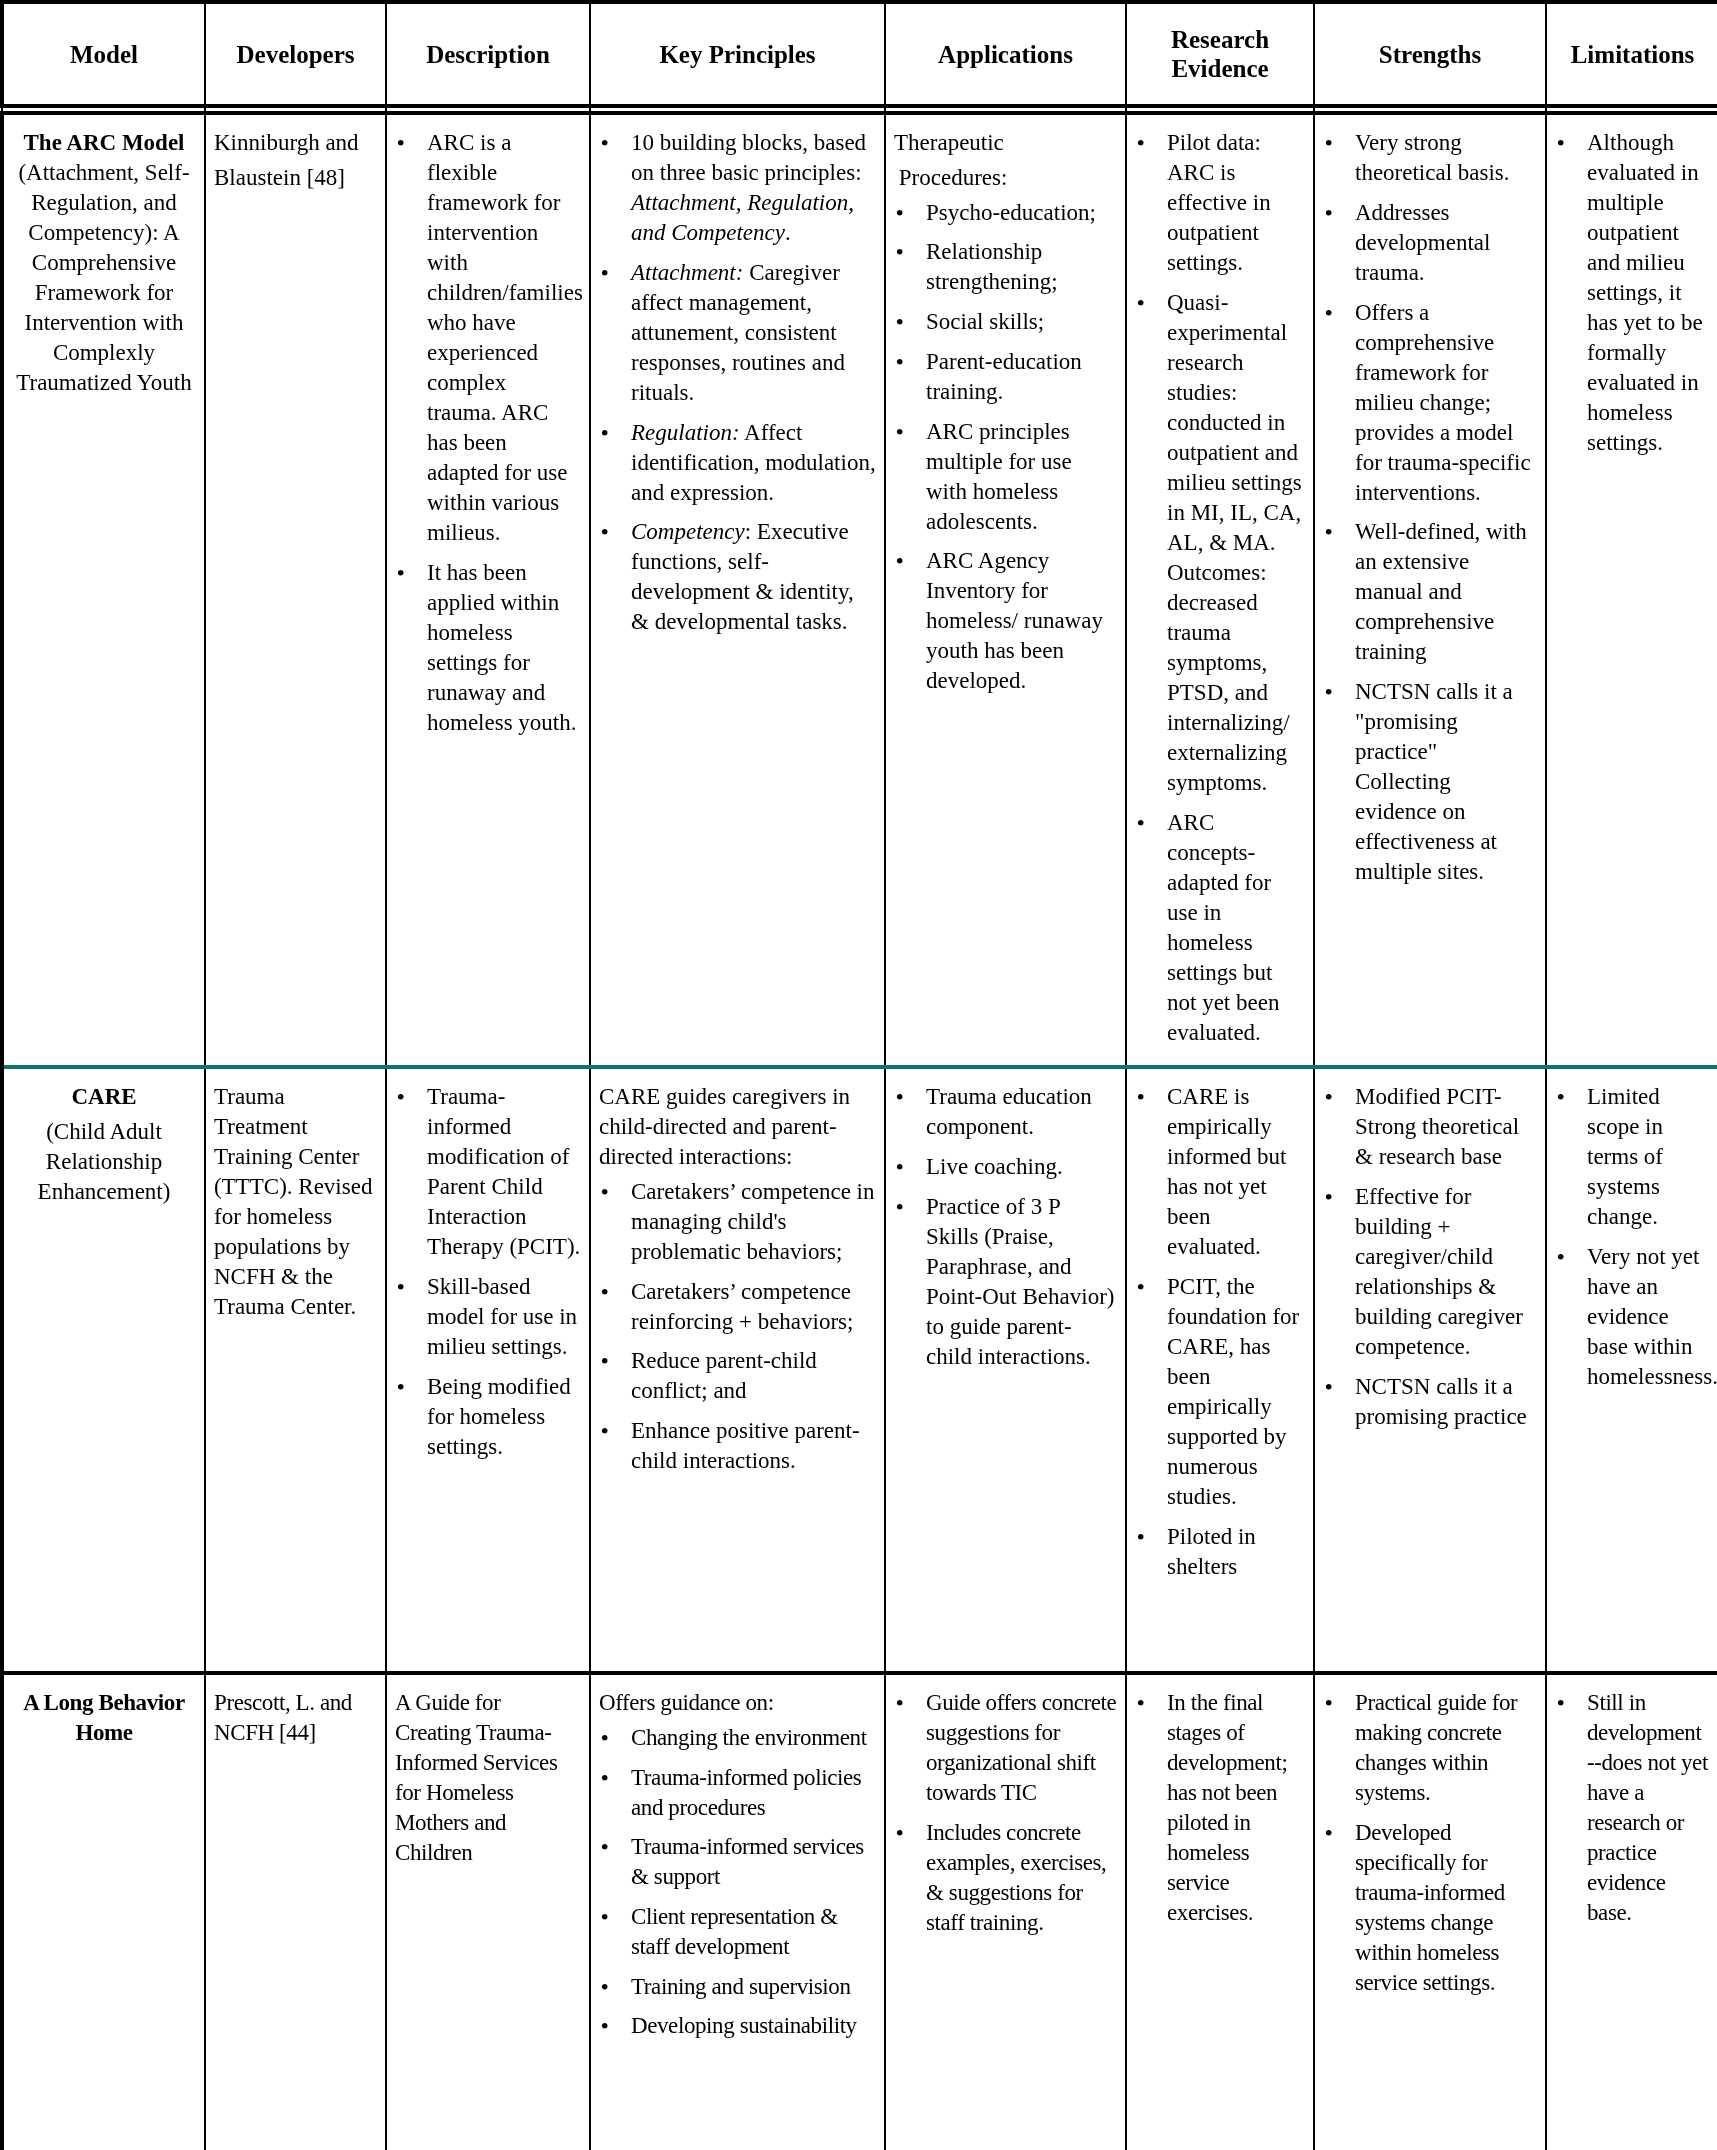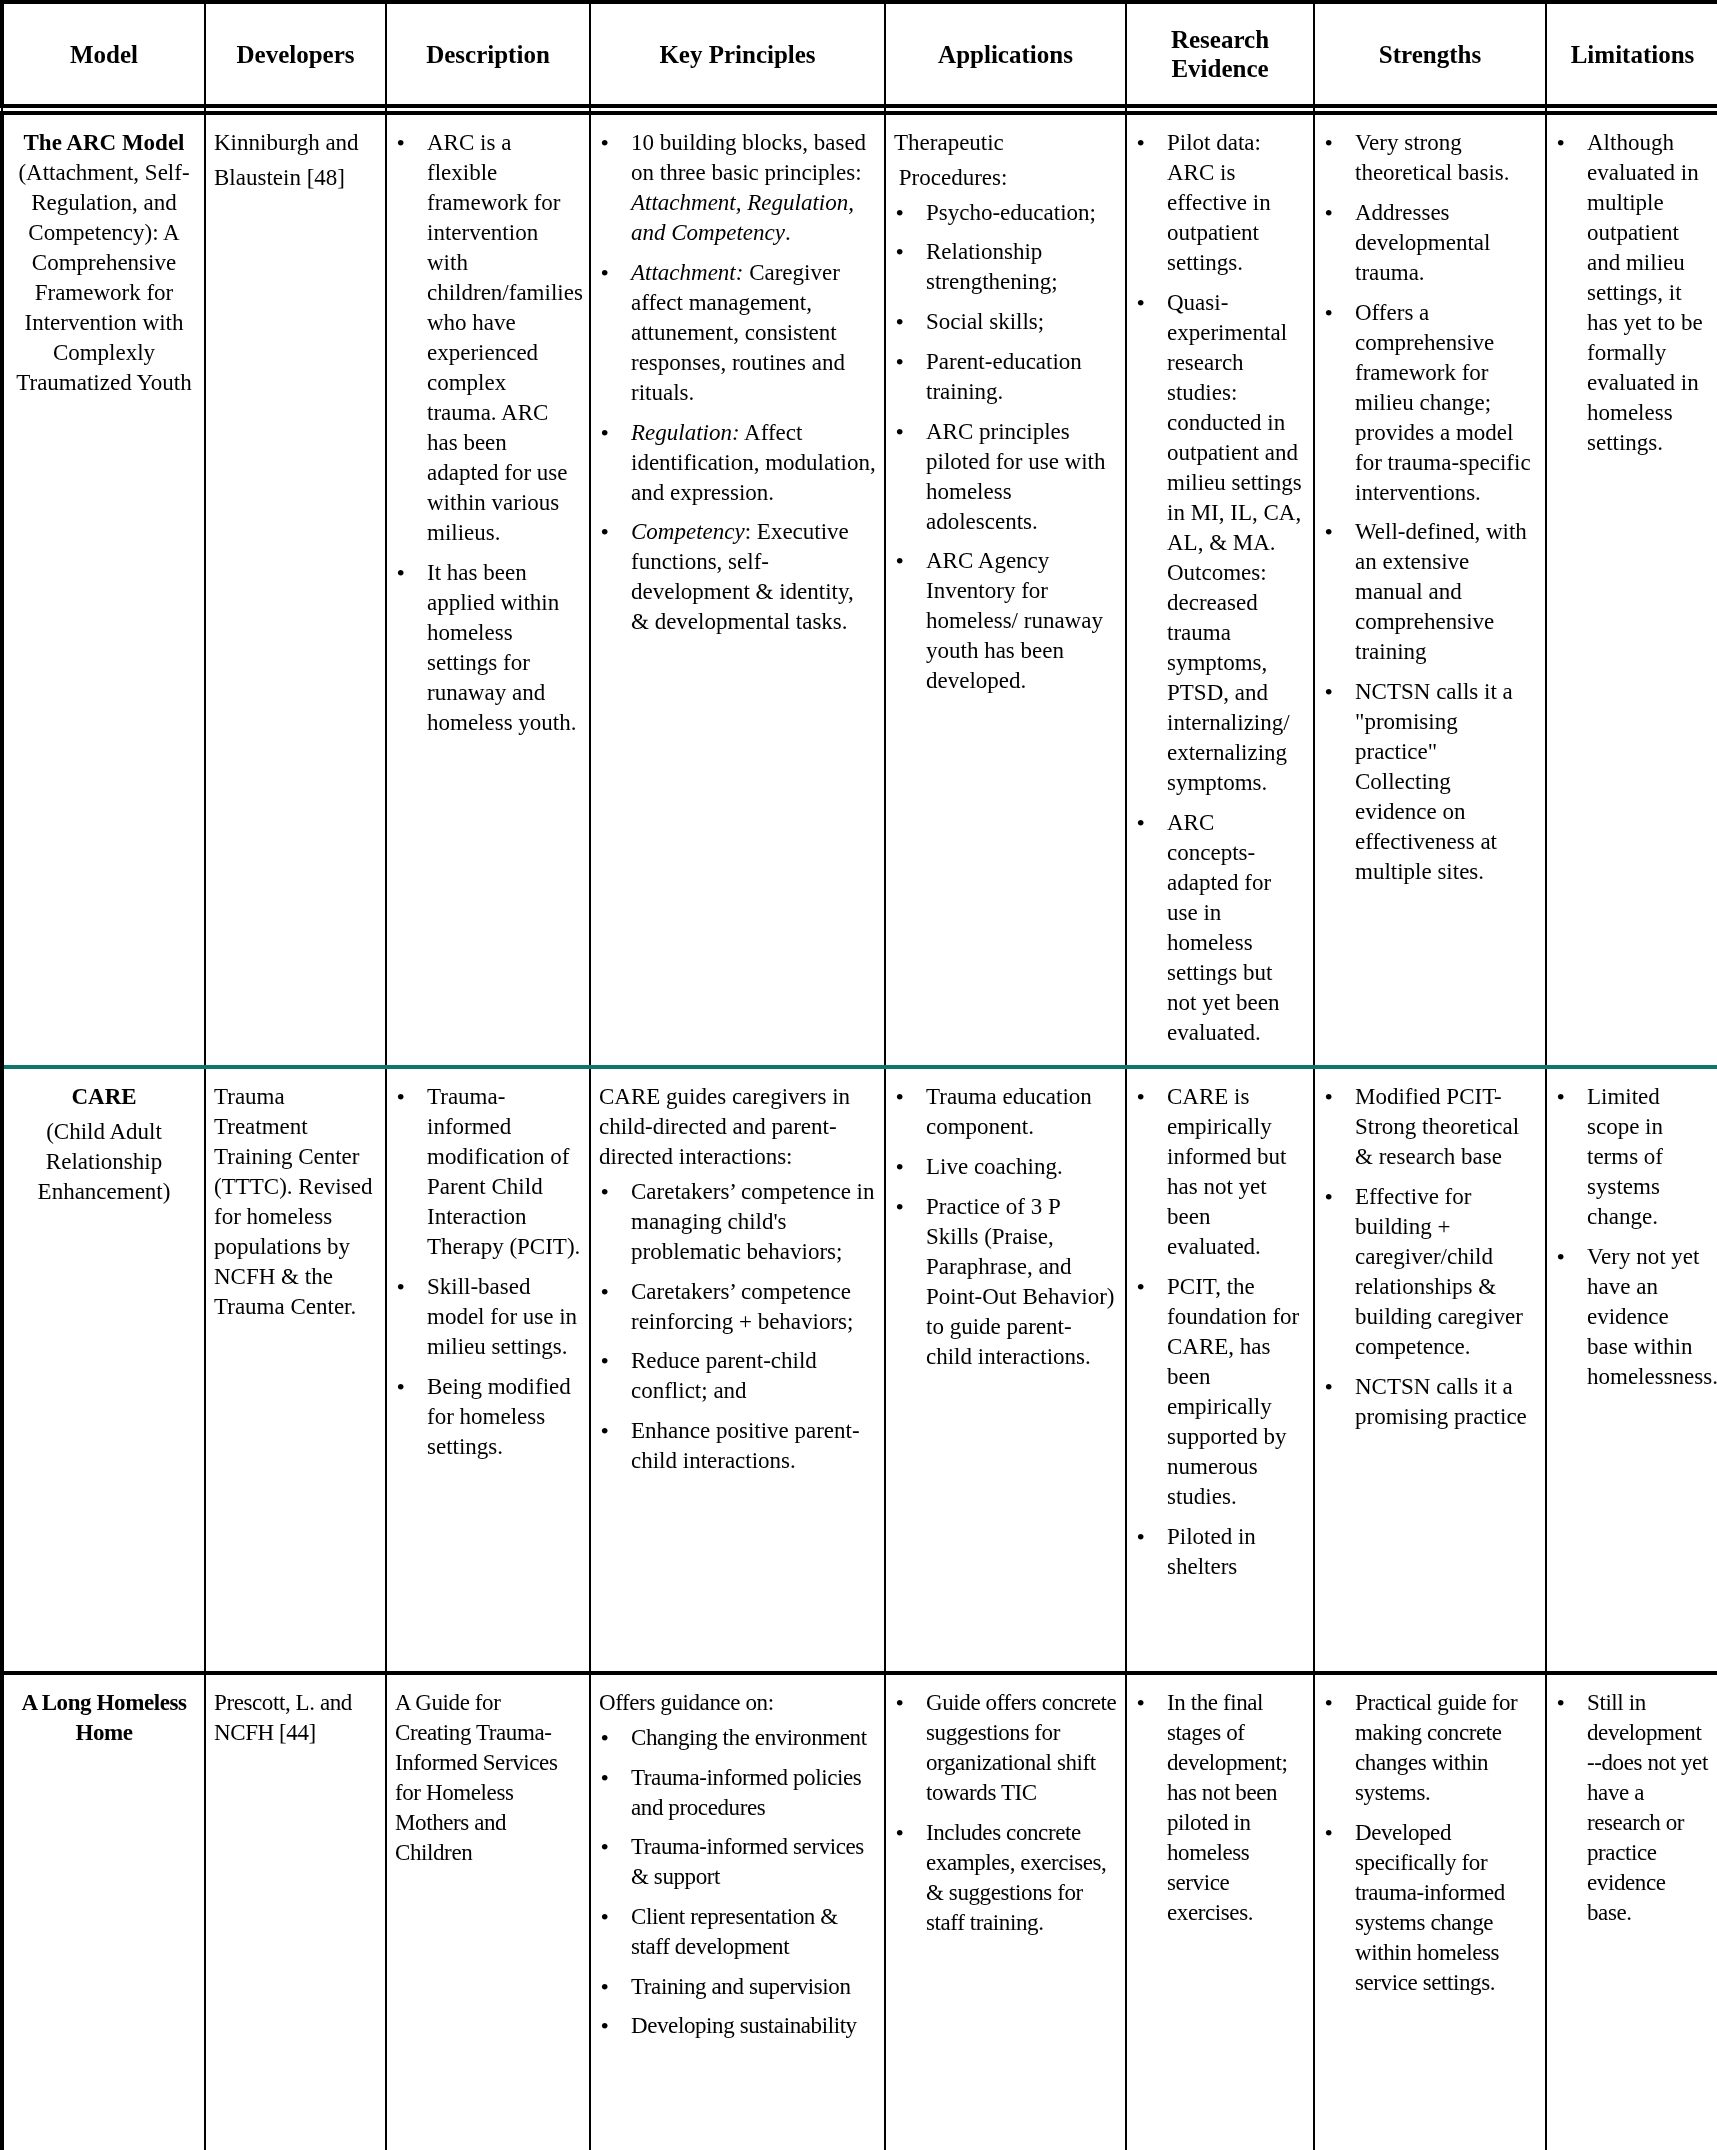--- a/index.html
+++ b/index.html
@@ -96,21 +96,21 @@
         </td>
         <td>
           <div class="cell">
             <div class="p" style="">Therapeutic</div>
             <div class="p" style="padding-left:4.8px">Procedures:</div>
             <ul class="b">
               <li>Psycho-education;</li>
               <li>Relationship strengthening;</li>
               <li>Social skills;</li>
               <li>Parent-education training.</li>
-              <li>ARC principles piloted for use with homeless adolescents.</li>
+              <li>ARC principles multiple for use with homeless adolescents.</li>
               <li>ARC Agency Inventory for homeless/ runaway youth has been developed.</li>
             </ul>
           </div>
         </td>
         <td>
           <div class="cell">
             <ul class="b">
               <li>Pilot data: ARC is effective in outpatient settings.</li>
               <li>Quasi-experimental research studies: conducted in outpatient and milieu settings in MI, IL, CA, AL, &amp; MA. Outcomes: decreased trauma symptoms, PTSD, and internalizing/ externalizing symptoms.</li>
               <li>ARC concepts-adapted for use in homeless settings but not yet been evaluated.</li>
@@ -200,21 +200,21 @@
             <ul class="b">
               <li>Limited scope in terms of systems change.</li>
               <li>Very not yet have an evidence base within homelessness.</li>
             </ul>
           </div>
         </td>
       </tr>
       <tr class="row3">
         <td class="first">
           <div class="cell">
-            <div class="model-name">A Long Homeless Home</div>
+            <div class="model-name">A Long Behavior Home</div>
           </div>
         </td>
         <td>
           <div class="cell">
             <div class="p">Prescott, L. and NCFH [44]</div>
           </div>
         </td>
         <td>
           <div class="cell">
             <div class="p">A Guide for Creating Trauma-Informed Services for Homeless Mothers and Children</div>

